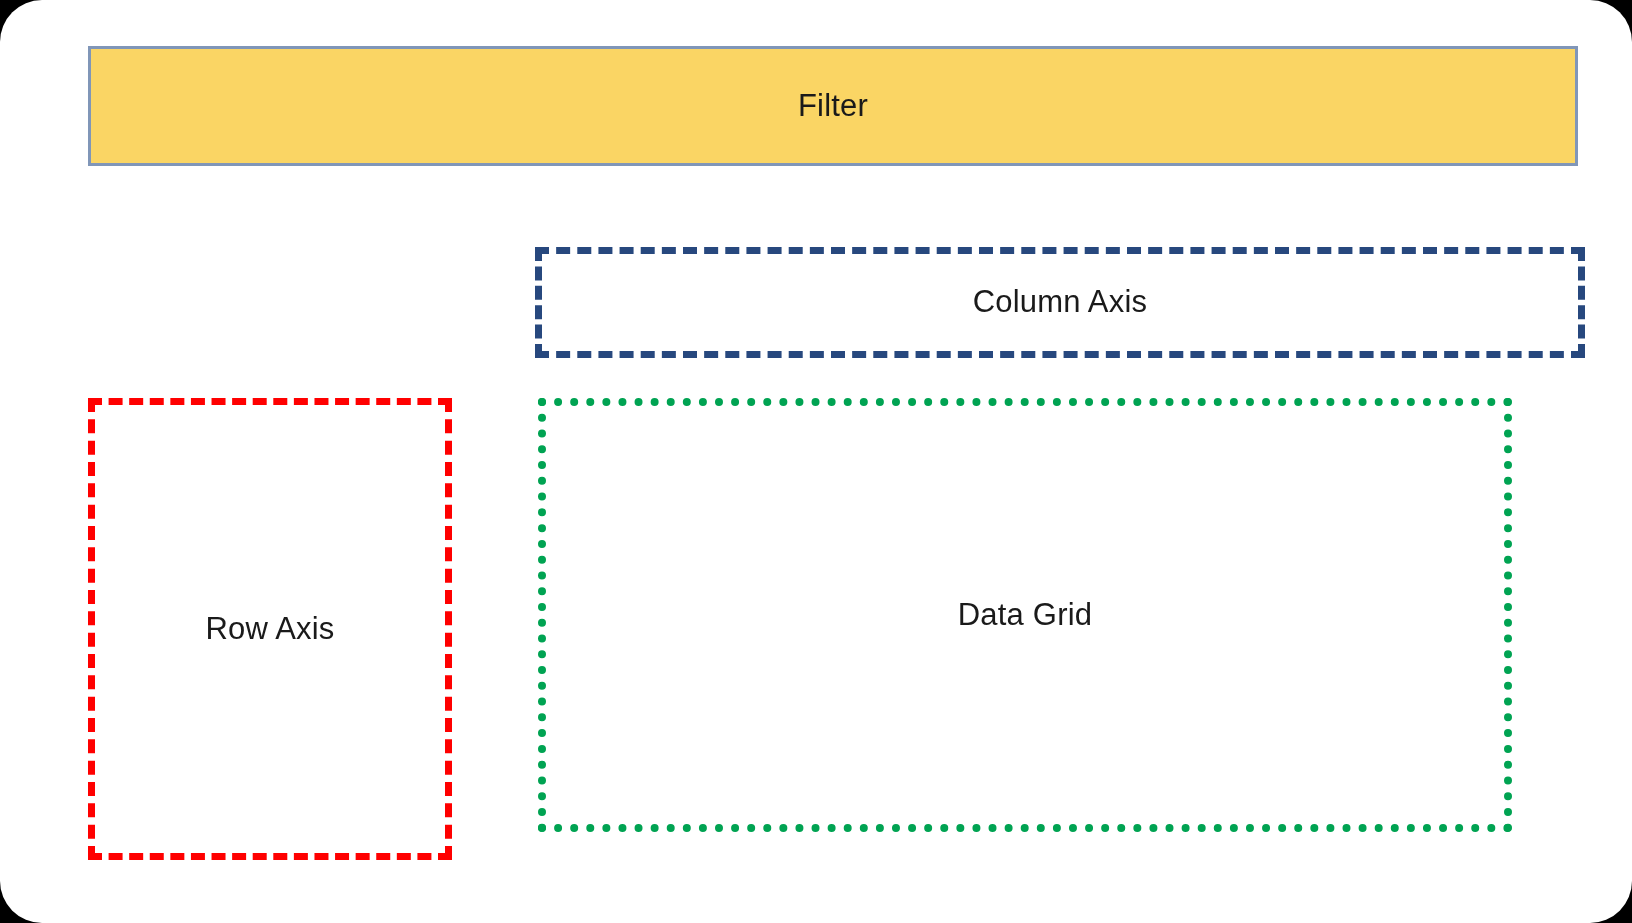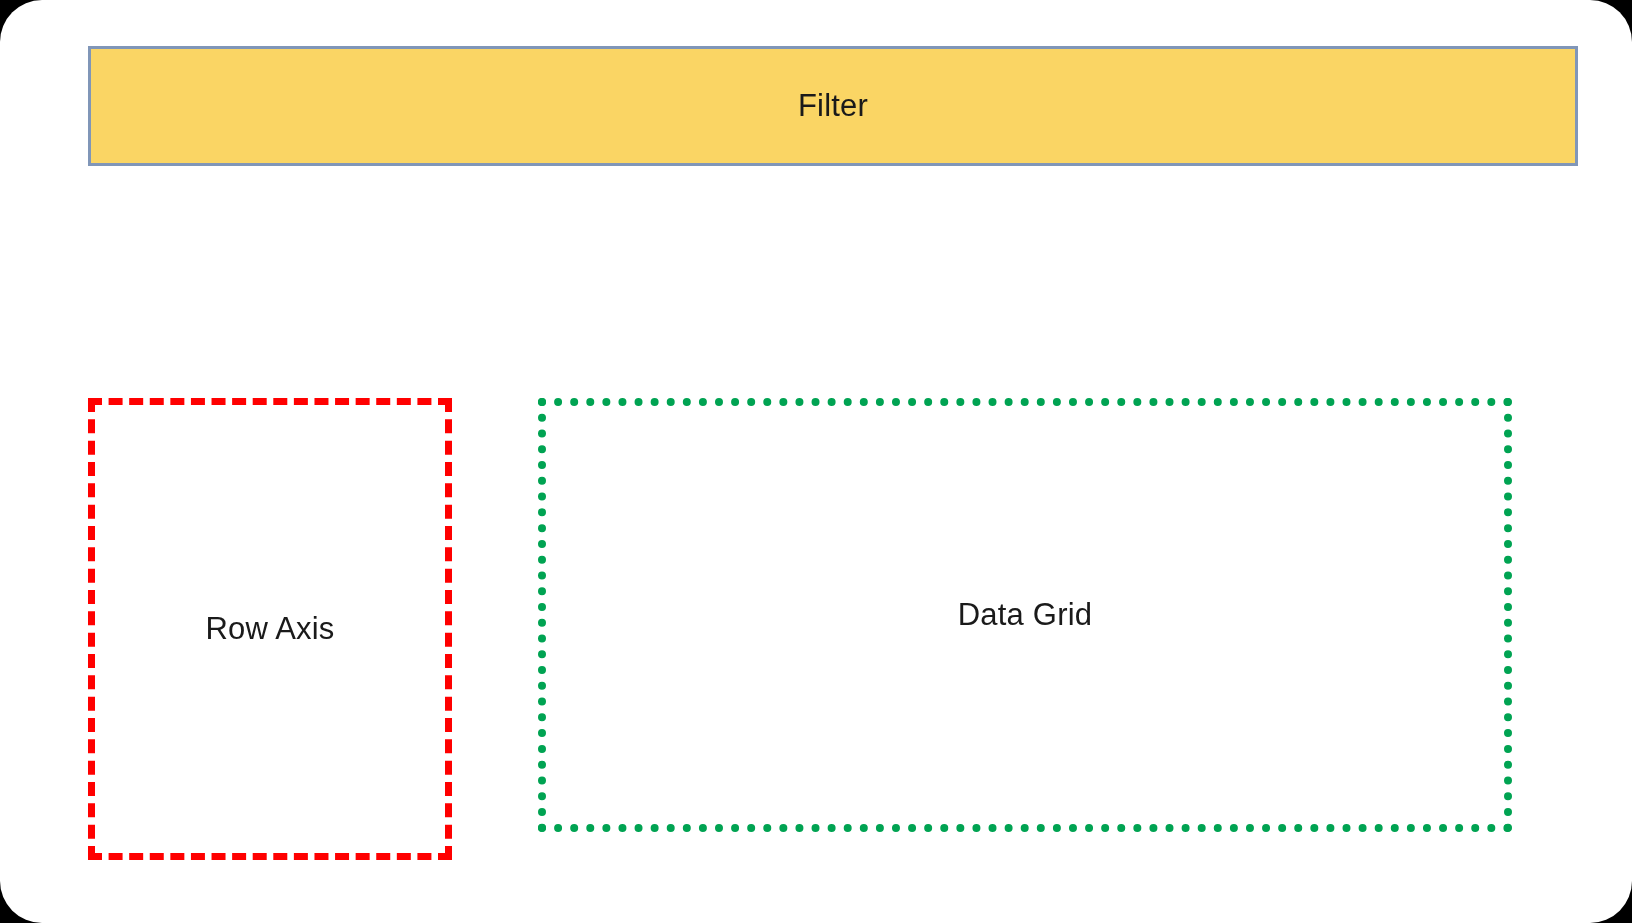--- a/index.html
+++ b/index.html
@@ -85,20 +85,23 @@
 </style>
 </head>
 <body>
 
 <div id="canvas">
 
   <div class="region" id="filter-region">
     <span class="region-label">Filter</span>
   </div>
 
+  <div class="region" id="column-axis-region">
+    <span class="region-label">Column Axis</span>
+  </div>
 
   <div class="region" id="data-grid-region">
     <span class="region-label">Data Grid</span>
   </div>
 
   <div class="region" id="row-axis-region">
     <span class="region-label">Row Axis</span>
   </div>
 
 </div>

